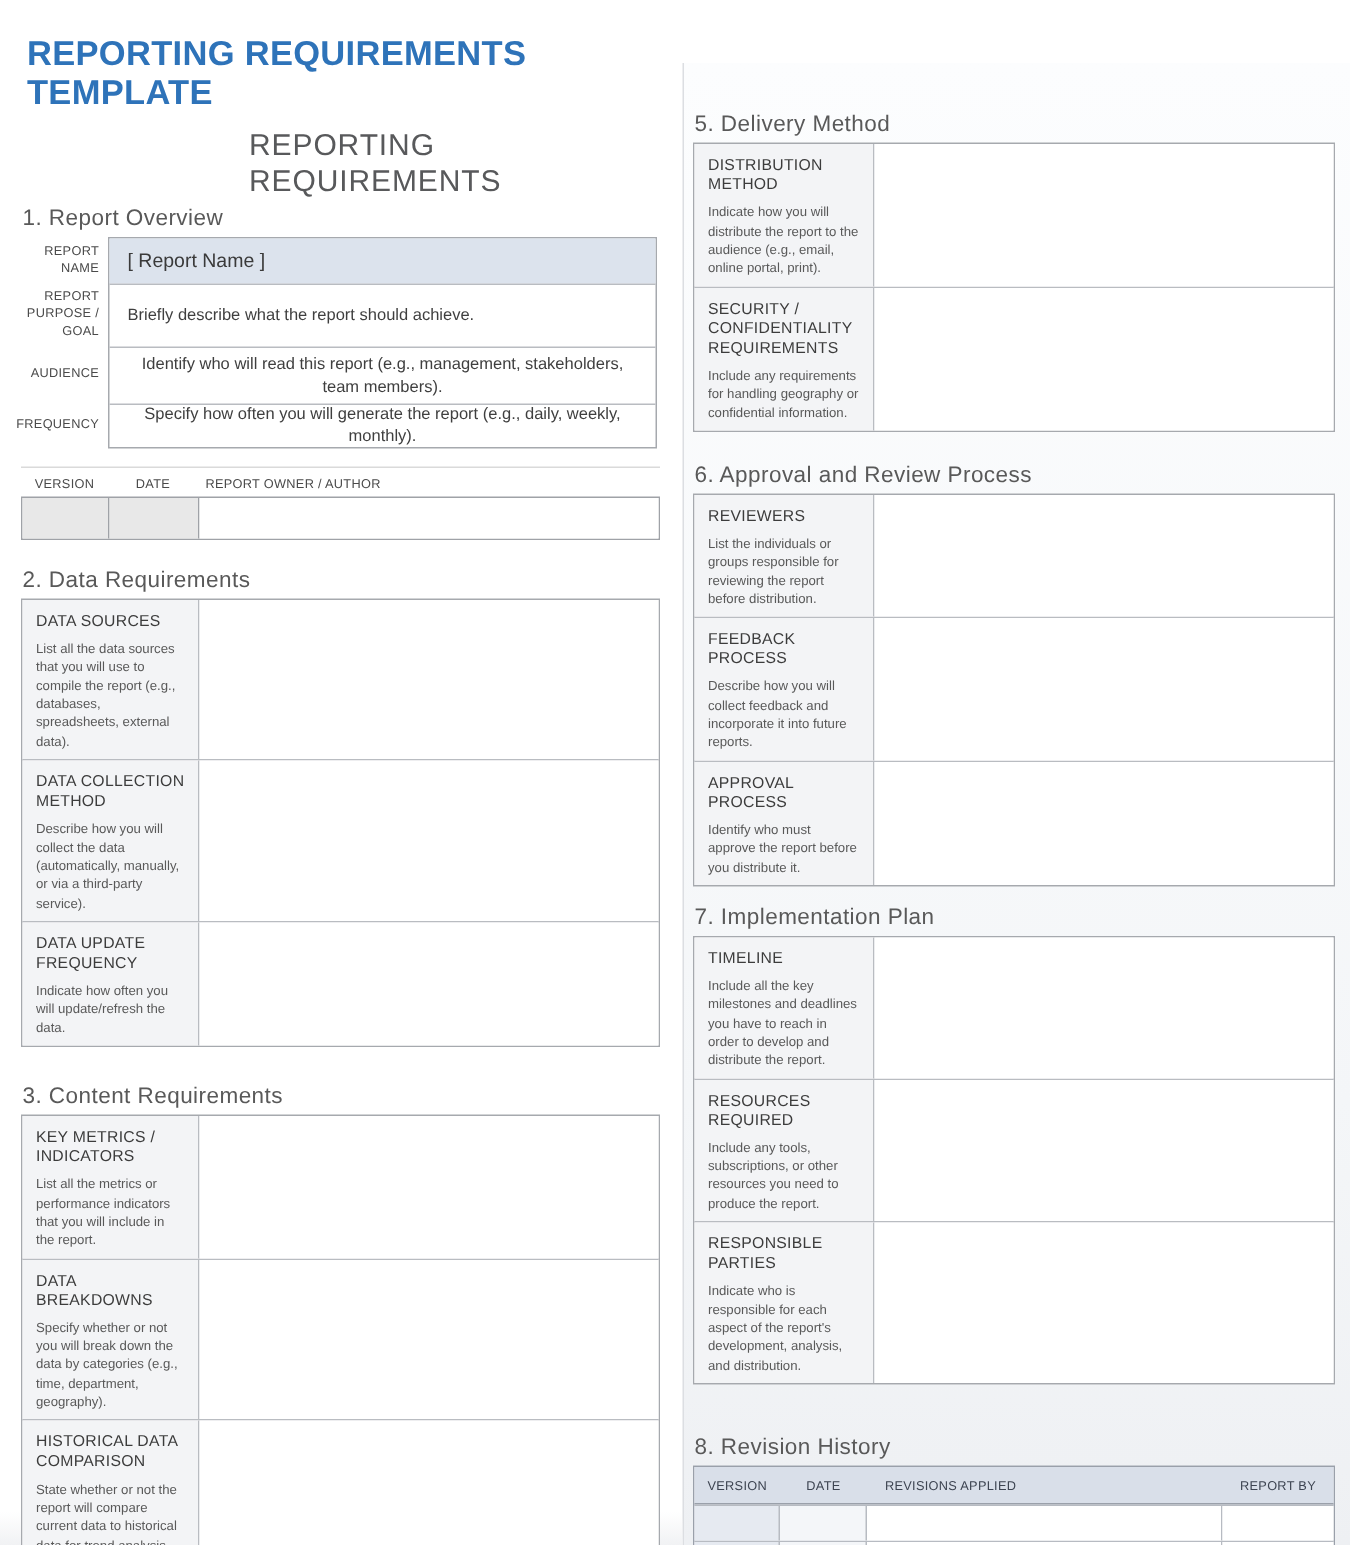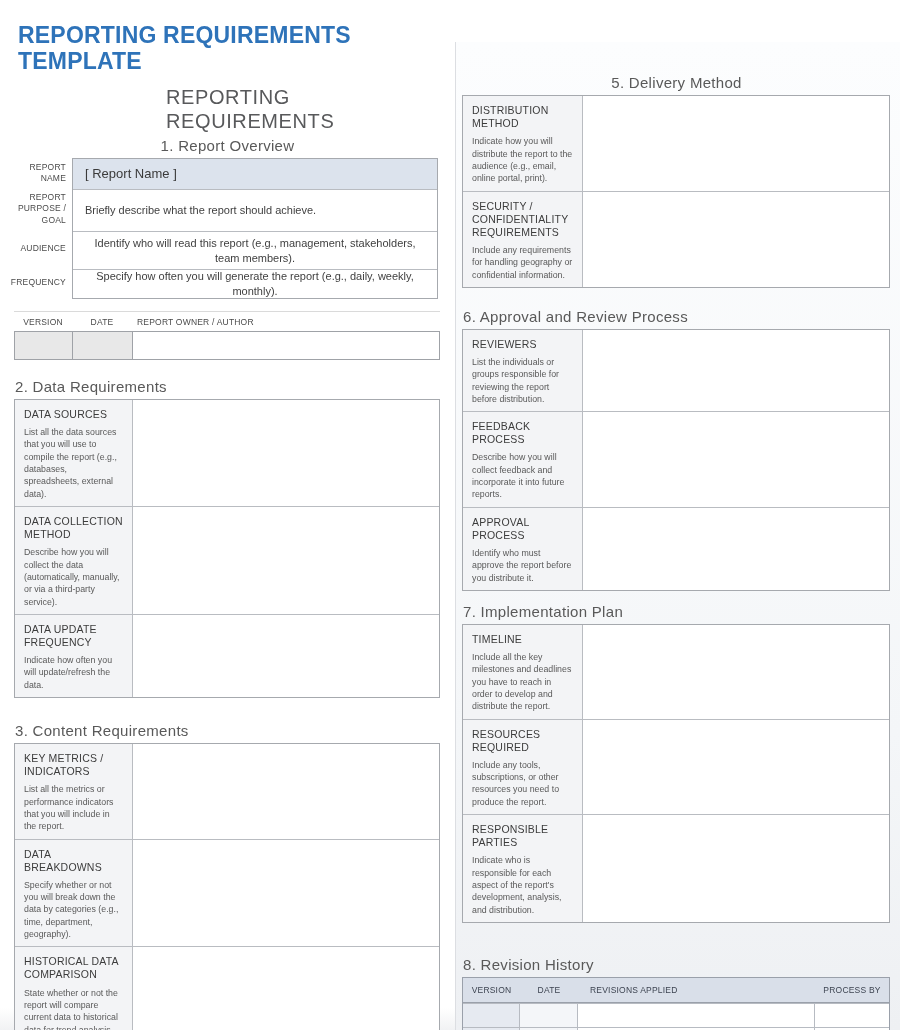--- a/index.html
+++ b/index.html
@@ -26,21 +26,21 @@
     color:#2e73b9;letter-spacing:0.2px;
   }
   .subtitle{
     margin:11px 0 0 152px;font-size:20px;line-height:24px;font-weight:400;
     color:#58595b;letter-spacing:0.6px;
   }
   .sec-h{
     margin:17px 0 2px 1px;font-size:15px;line-height:20px;font-weight:400;
     color:#595959;letter-spacing:0.3px;
   }
-  .sec-h.first{margin-top:3px;text-align:center;}
+  .sec-h.first{margin-top:3px;}
 
   
   .ov{display:flex;margin-top:0;}
   .ov-labels{width:58px;display:flex;flex-direction:column;}
   .ov-label{
     display:flex;align-items:center;justify-content:flex-end;text-align:right;
     font-size:8.5px;line-height:1.3;color:#4a4a4a;padding-right:6px;letter-spacing:0.2px;
   }
   .ov-table{width:366px;border:1px solid #a6a9ae;background:#fff;box-sizing:border-box;}
   .ov-row{
@@ -255,21 +255,21 @@
       <div class="spec-value"></div>
     </div>
   </div>
 
   <div class="sec-h" style="margin-top:32px">8. Revision History</div>
   <div class="rev">
     <div class="rev-header">
       <div class="rh rev-c1">VERSION</div>
       <div class="rh rev-c2">DATE</div>
       <div class="rh rev-c3">REVISIONS APPLIED</div>
-      <div class="rh rev-c4">PROCESS BY</div>
+      <div class="rh rev-c4">REPORT BY</div>
     </div>
     <div class="rev-row">
         <div class="rc rev-c1"></div>
         <div class="rc rev-c2"></div>
         <div class="rc rev-c3"></div>
         <div class="rc rev-c4"></div>
       </div>
     <div class="rev-row">
         <div class="rc rev-c1"></div>
         <div class="rc rev-c2"></div>

